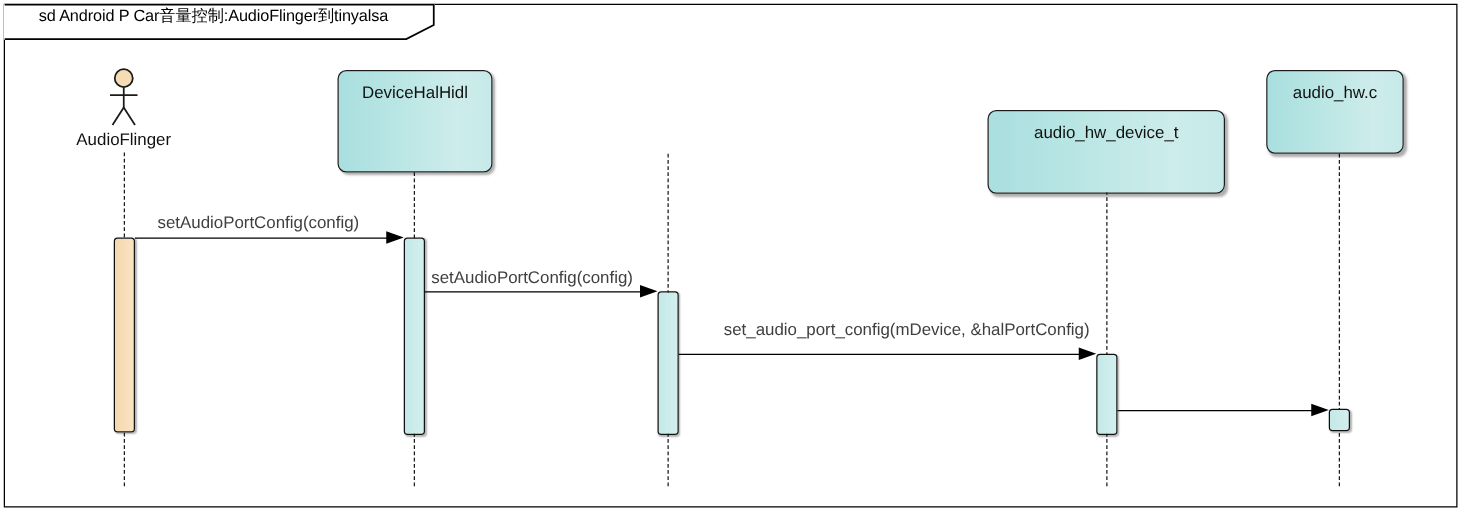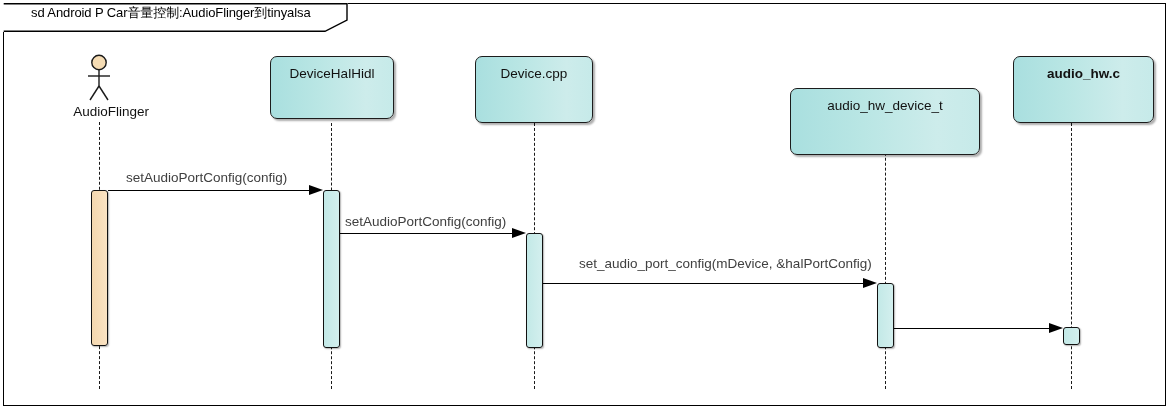--- a/index.html
+++ b/index.html
@@ -90,21 +90,21 @@
   
   .actor-wrap {
     position: absolute;
     z-index: 3;
   }
   .actor-label {
     position: absolute;
     font-size: 13.5px;
     color: #111111;
     white-space: nowrap;
-    text-align: right;
+    text-align: center;
     z-index: 3;
   }
 
   
   .lifeline {
     position: absolute;
     width: 0;
     border-left: 1.4px dashed #1a1a1a;
     z-index: 1;
   }
@@ -168,33 +168,30 @@
     <svg width="42" height="50" viewBox="0 0 42 50">
       <circle cx="21" cy="9.5" r="7.2" fill="#f5dcb4" stroke="#1a1a1a" stroke-width="1.4"></circle>
       <line x1="21" y1="16.8" x2="21" y2="34" stroke="#1a1a1a" stroke-width="1.4"></line>
       <line x1="10" y1="23" x2="32" y2="23" stroke="#1a1a1a" stroke-width="1.4"></line>
       <line x1="21" y1="33" x2="12" y2="47" stroke="#1a1a1a" stroke-width="1.4"></line>
       <line x1="21" y1="33" x2="30" y2="47" stroke="#1a1a1a" stroke-width="1.4"></line>
     </svg>
   </div>
   <div class="actor-label" style="left:49px; top:104px; width:100px;">AudioFlinger</div>
 
-  <div class="participant" style="left:270px; top:56px; width:124px; height:63px;">
+  <div class="participant" style="left:270px; top:56px; width:124px; height:82px;">
     <span class="participant-label">DeviceHalHidl</span>
   </div>
 
-  <div class="participant" style="left:475px; top:56px; width:118px; height:67px;">
-    <span class="participant-label">Device.cpp</span>
-  </div>
 
   <div class="participant" style="left:790px; top:56px; width:190px; height:67px;margin-top:32px;">
     <span class="participant-label">audio_hw_device_t</span>
   </div>
 
-  <div class="participant" style="left:1013px; top:56px; width:141px; height:67px;font-weight:bold;">
+  <div class="participant" style="left:1013px; top:56px; width:110px; height:67px;">
     <span class="participant-label">audio_hw.c</span>
   </div>
 
   <div class="activation peach" style="left:91px; top:190px; width:17px; height:156px;"></div>
   <div class="activation cyan" style="left:323px; top:190px; width:17px; height:158px;"></div>
   <div class="activation cyan" style="left:526px; top:233px; width:17px; height:115px;"></div>
   <div class="activation cyan" style="left:877px; top:283px; width:17px; height:65px;"></div>
   <div class="activation cyan" style="left:1063px; top:327px; width:17px; height:18px;"></div>
 
   <div class="msg-label" style="left:126px; top:170px;">setAudioPortConfig(config)</div>

